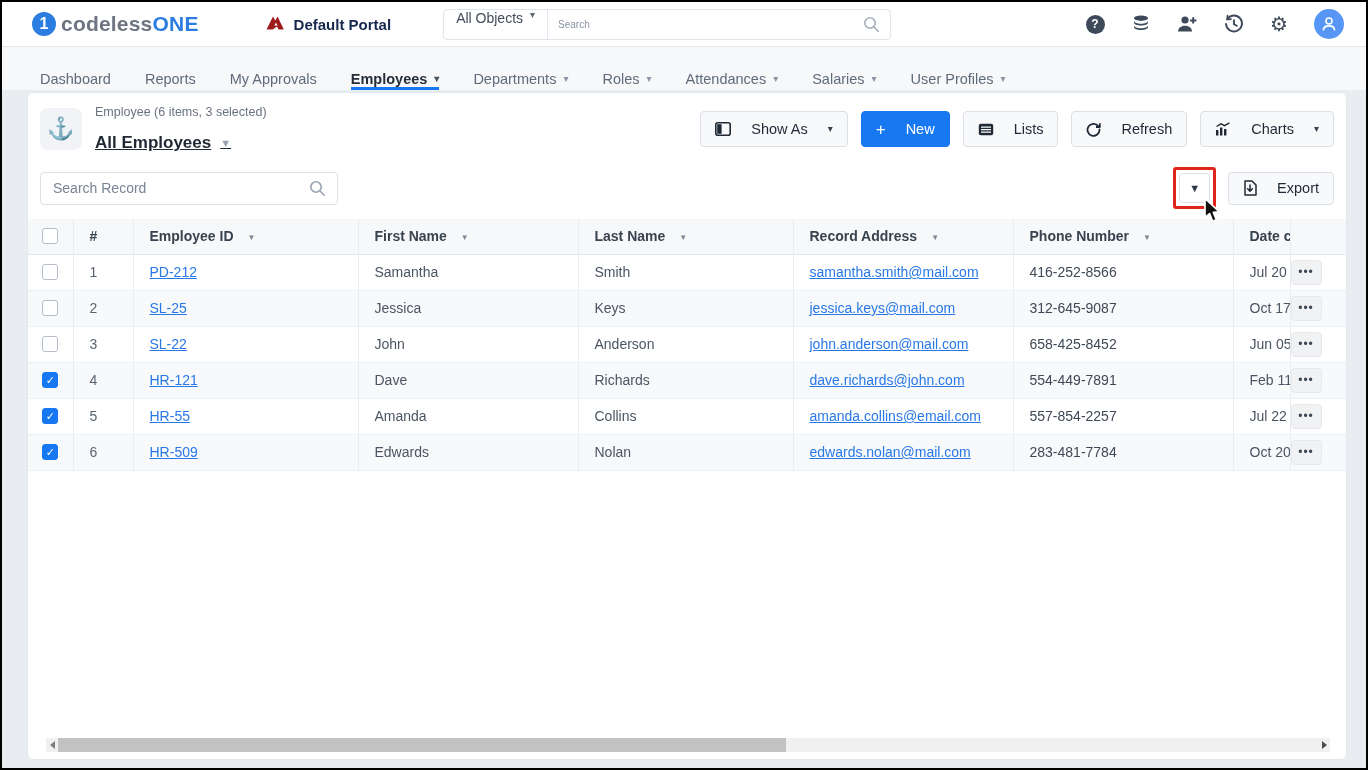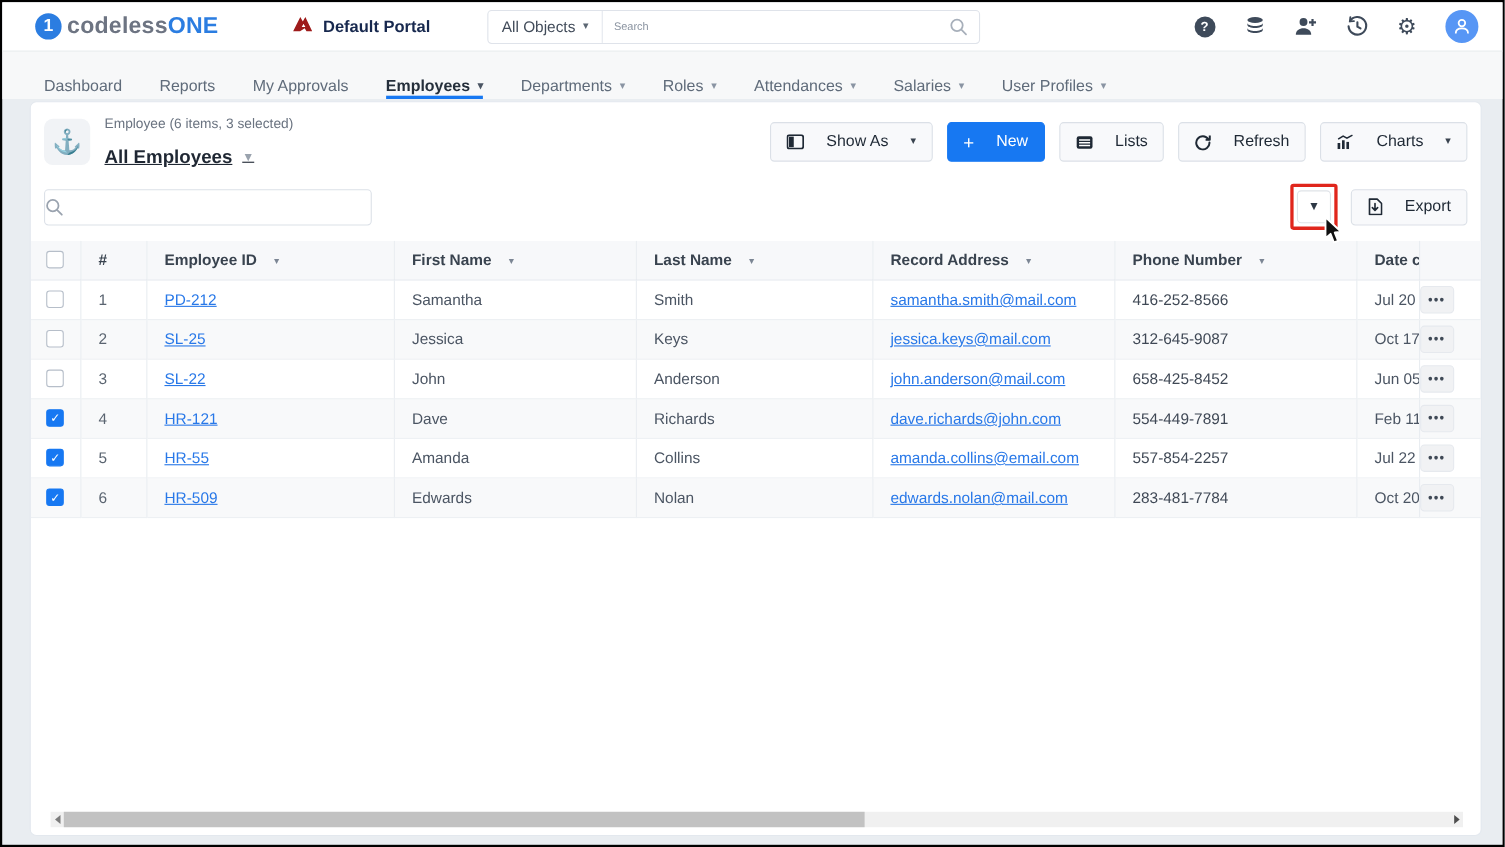--- a/index.html
+++ b/index.html
@@ -15,21 +15,21 @@
   
   .app-header { height:45px; background:#fff; border-bottom:1px solid #e4e8ec; display:flex; align-items:center; padding:0 22px 0 30px; }
   .logo { display:flex; align-items:center; gap:5px; }
   .logo-badge { width:24px; height:24px; border-radius:50%; background:#2b7de1; color:#fff; font-weight:bold; font-size:16px; display:flex; align-items:center; justify-content:center; }
   .logo-text { font-size:21px; font-weight:700; letter-spacing:.2px; }
   .logo-text .lt-gray { color:#6d7482; }
   .logo-text .lt-blue { color:#2b7de1; }
   .portal { display:flex; align-items:center; gap:9px; margin-left:66px; }
   .portal-name { font-size:15px; font-weight:700; color:#17284e; }
   .global-search { display:flex; align-items:center; margin-left:52px; width:448px; height:31px; border:1px solid #dfe3ea; border-radius:4px; background:#fff; }
-  .obj-select { display:flex; align-items:center; gap:7px; padding:0 12px; height:100%; border-right:1px solid #e4e8ee; font-size:14px; color:#414b59; cursor:pointer; white-space:nowrap; }
+  .obj-select { display:flex; align-items:flex-start; gap:7px; padding:0 12px; height:100%; border-right:1px solid #e4e8ee; font-size:14px; color:#414b59; cursor:pointer; white-space:nowrap; }
   .caret { font-size:10px; color:#5c6773; line-height:1; }
   .global-search input { border:0; outline:0; flex:1; font-size:10px; padding:0 10px; color:#414b59; font-family:inherit; background:transparent; }
   .global-search input::placeholder { color:#8b94a1; }
   .gs-icon { padding-right:10px; display:flex; }
   .header-icons { margin-left:auto; display:flex; align-items:center; gap:24px; }
   .hicon { width:22px; height:22px; display:flex; align-items:center; justify-content:center; cursor:pointer; color:#3e4a5a; }
   .help-circle { width:19px; height:19px; border-radius:50%; background:#3e4a5a; color:#fff; font-size:12px; font-weight:700; display:flex; align-items:center; justify-content:center; }
   .gear-glyph { font-size:20px; color:#3e4a5a; }
   .avatar { width:30px; height:30px; border-radius:50%; background:#5796f5; display:flex; align-items:center; justify-content:center; cursor:pointer; }
 
@@ -245,20 +245,21 @@
               <path d="M1.5 4.5 L6 1.8 L9.5 3.6 L14.5 0.8" fill="none" stroke="#1f2935" stroke-width="1.4"></path>
             </svg>
           <span>Charts</span>
             <span class="caret">▾</span>
         </button>
       </div>
     </div>
 
     <div class="list-controls">
       <div class="record-search">
+        <input type="text" placeholder="Search Record" style="">
         <span class="gs-icon">
           <svg width="17" height="17" viewBox="0 0 17 17">
               <circle cx="7" cy="7" r="5.2" fill="none" stroke="#9aa3af" stroke-width="1.6"></circle>
               <line x1="11" y1="11" x2="15.2" y2="15.2" stroke="#9aa3af" stroke-width="1.6" stroke-linecap="round"></line>
             </svg>
         </span>
       </div>
       <div class="right-controls">
         <div class="highlight-ring">
           <button class="drop-btn">

